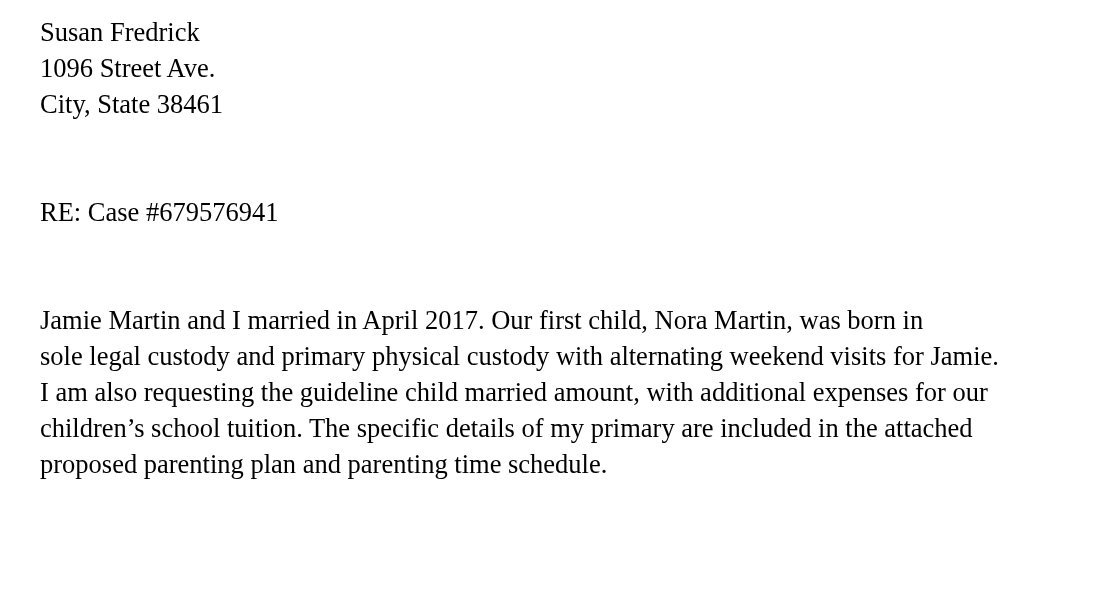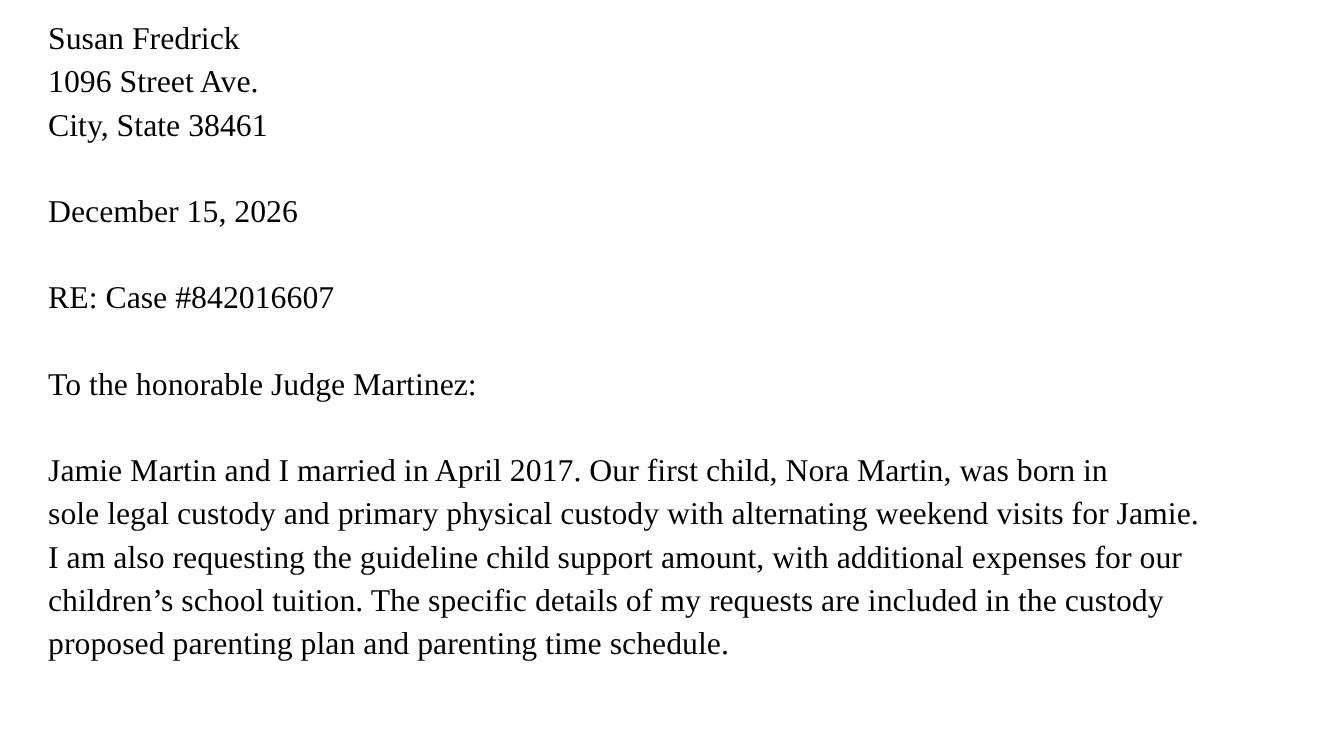--- a/index.html
+++ b/index.html
@@ -39,26 +39,24 @@
 </head>
 <body>
 
 <div class="page">
   <div>
     <span class="line">Susan Fredrick</span>
     <span class="line">1096 Street Ave.</span>
     <span class="line">City, State 38461</span>
   </div>
   <span class="gap"></span>
-  <span class="line">December 15, 2026</span>
   <span class="gap"></span>
-  <span class="line">RE: Case #842016607</span>
+  <span class="line">RE: Case #679576941</span>
   <span class="gap"></span>
-  <span class="line">To the honorable Judge Martinez:</span>
   <span class="gap"></span>
   <div class="para">
     <span class="line">Jamie Martin and I married in April 2017. Our first child, Nora Martin, was born in</span>
     <span class="line">sole legal custody and primary physical custody with alternating weekend visits for Jamie.</span>
-    <span class="line">I am also requesting the guideline child support amount, with additional expenses for our</span>
-    <span class="line">children’s school tuition. The specific details of my requests are included in the custody</span>
+    <span class="line">I am also requesting the guideline child married amount, with additional expenses for our</span>
+    <span class="line">children’s school tuition. The specific details of my primary are included in the attached</span>
     <span class="line">proposed parenting plan and parenting time schedule.</span>
   </div>
 </div>
 
 </body></html>

